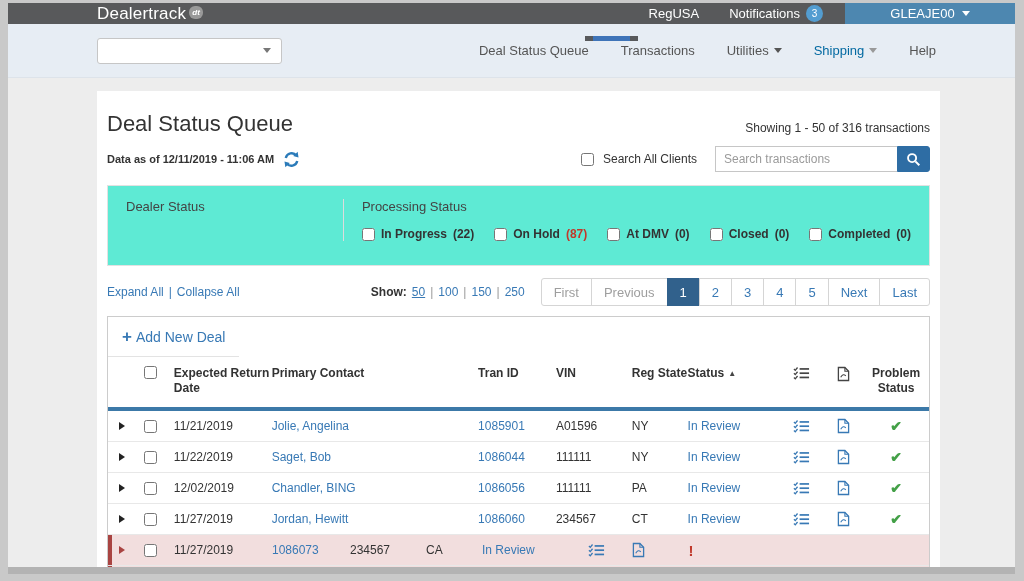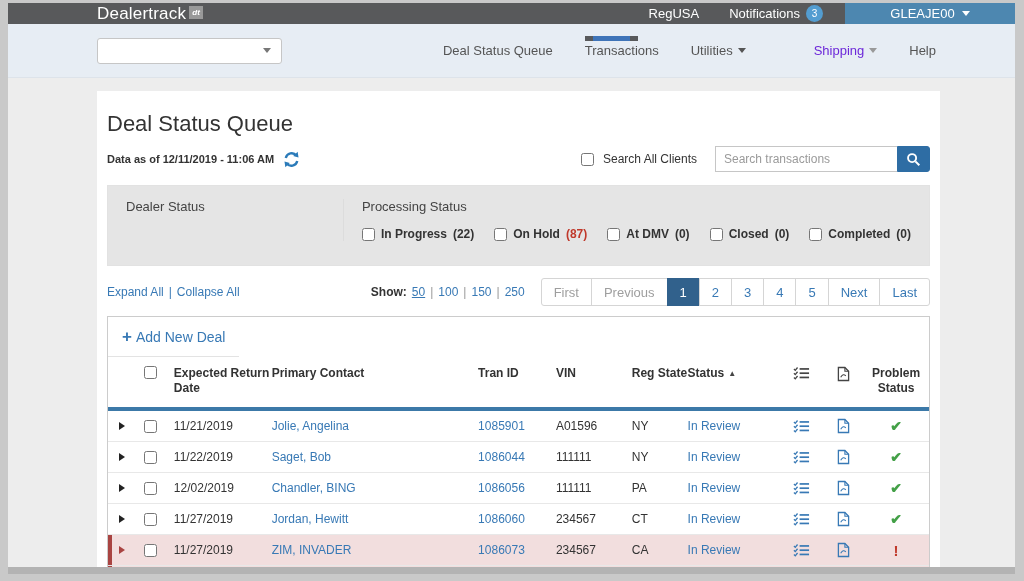--- a/index.html
+++ b/index.html
@@ -7,38 +7,38 @@
   body {
     width:1024px; height:581px; position:relative; overflow:hidden;
     background:#c9c9c9;
     font-family:"Liberation Sans", sans-serif;
   }
   .screen { position:absolute; left:8px; top:3px; right:9px; bottom:7px; background:#ededed; overflow:hidden; }
 
   
   .topbar { height:21px; background:#58595b; display:flex; align-items:center; position:relative; }
   .brand { margin-left:89px; color:#fff; font-size:17px; letter-spacing:.2px; display:flex; align-items:flex-start; gap:3px; }
-  .brand-badge { background:#999; color:#fff; font-size:8px; font-style:italic; font-weight:bold; padding:2px 3px; border-radius:0; margin-top:2px; }
+  .brand-badge { background:#999; color:#fff; font-size:8px; font-style:italic; font-weight:bold; padding:2px 3px; border-radius:6px; margin-top:2px; }
   .topbar-right { margin-left:auto; display:flex; align-items:center; height:100%; }
   .topbar-link { color:#fff; font-size:13px; margin-right:30px; cursor:pointer; }
   .notif { display:flex; align-items:center; gap:6px; margin-right:22px; color:#fff; font-size:13px; cursor:pointer; }
   .badge { width:17px; height:17px; border-radius:50%; background:#539dd1; color:#fff; font-size:10px; display:flex; align-items:center; justify-content:center; }
   .userblock { background:#4d87b0; height:100%; width:170px; display:flex; align-items:center; justify-content:center; color:#fff; font-size:13px; gap:7px; cursor:pointer; }
   .caret-down { display:inline-block; width:0; height:0; border-left:4px solid transparent; border-right:4px solid transparent; border-top:5px solid currentColor; }
   .notch { position:absolute; left:577px; top:33px; width:53px; height:5px; background:#58595b; z-index:5; }
   .notch-blue { position:absolute; left:8px; top:0; width:37px; height:5px; background:#3f74b8; }
 
   
   .navbar { height:54px; background:#e7edf4; display:flex; align-items:center; border-bottom:1px solid #dde3ea; }
   .client-select { margin-left:89px; width:185px; height:26px; background:#fff; border:1px solid #c6c6c6; border-radius:3px;
     display:flex; align-items:center; justify-content:flex-end; padding-right:10px; color:#888; cursor:pointer; }
   .nav-links { margin-left:auto; margin-right:79px; display:flex; align-items:center; gap:32px; }
   .nav-link { font-size:13px; color:#555; display:flex; gap:5px; align-items:center; cursor:pointer; white-space:nowrap; }
   .nav-link .caret-down { border-top-color:#555; }
-  .nav-link.dim { color:#6d28d9;margin-left:36px; }
+  .nav-link.dim { color:#0369a1; }
   .nav-link.dim .caret-down { border-top-color:#999; }
 
   
   .page { position:absolute; left:89px; top:88px; width:843px; bottom:7px; background:#fff; padding:0 10px; overflow:hidden; }
   .hscrollbar { position:absolute; left:0; right:0; bottom:0; height:7px; background:#b3b3b3; }
 
   .title-row { display:flex; align-items:flex-end; justify-content:space-between; margin-top:20px; }
   .page-title { font-size:22px; color:#333; font-weight:normal; margin:0; }
   .showing { font-size:12px; color:#333; padding-bottom:2px; }
 
@@ -46,21 +46,21 @@
   .data-as-of { font-size:11px; font-weight:bold; color:#333; display:flex; align-items:center; gap:9px; }
   .refresh-btn { cursor:pointer; display:flex; }
   .search-group { display:flex; align-items:center; }
   .search-group label { font-size:12px; color:#333; margin:0 18px 0 6px; }
   .search-input { width:182px; height:26px; border:1px solid #c6c6c6; border-right:none; padding:0 8px; font-size:12px; color:#555; outline:none; }
   .search-input::placeholder { color:#9a9a9a; }
   .search-btn { width:33px; height:26px; background:#2e6da4; border:1px solid #2e6da4; border-radius:0 3px 3px 0;
     display:flex; align-items:center; justify-content:center; cursor:pointer; }
 
   
-  .filter-panel { margin-top:13px; background:#e5e5e5; border:1px solid #e2e2e2; display:flex; padding:13px 0 24px; }
+  .filter-panel { margin-top:13px; background:#5eead4; border:1px solid #e2e2e2; display:flex; padding:13px 0 24px; }
   .filter-section { padding:0 18px; }
   .filter-section.dealer { width:268px; border-right:1px solid #dcdcdc; }
   .filter-title { font-size:13px; color:#444; margin-bottom:13px; }
   .filter-options { display:flex; gap:20px; flex-wrap:nowrap; }
   .filter-opt { display:flex; align-items:center; gap:6px; font-size:12px; font-weight:bold; color:#333; white-space:nowrap; }
   .filter-opt input { margin:0; }
   .count-alert { color:#c0392b; }
 
   
   .list-controls { display:flex; align-items:center; margin-top:12px; }
@@ -158,20 +158,21 @@
       <span class="nav-link">
           <span>Help</span>
         </span>
     </div>
   </div>
 
   <div class="page">
 
     <div class="title-row">
       <h1 class="page-title">Deal Status Queue</h1>
+      <span class="showing">Showing 1 - 50 of 316 transactions</span>
     </div>
 
     <div class="meta-row">
       <div class="data-as-of">
         <span>Data as of 12/11/2019 - 11:06 AM</span>
         <span class="refresh-btn">
           <svg width="17" height="17" viewBox="0 0 16 16">
             <path d="M2.6 6.6 A5.6 5.6 0 0 1 12.6 4.4" fill="none" stroke="#2b7bb9" stroke-width="2.2"></path>
             <polygon points="13.8,0.8 14.6,6.2 9.6,4.6" fill="#2b7bb9"></polygon>
             <path d="M13.4 9.4 A5.6 5.6 0 0 1 3.4 11.6" fill="none" stroke="#2b7bb9" stroke-width="2.2"></path>
@@ -464,21 +465,20 @@
       </div>
 
       <div class="trow alert">
         <div class="col-expand">
             <span class="tri-right"></span>
           </div>
         <div class="col-check">
             <input type="checkbox" style="">
           </div>
         <div class="col-date">11/27/2019</div>
-        <div class="col-contact"><span class="link">ZIM, INVADER</span></div>
         <div class="col-tranid"><span class="link">1086073</span></div>
         <div class="col-vin">234567</div>
         <div class="col-state">CA</div>
         <div class="col-status">
             <span class="link">In Review</span>
           </div>
         <div class="col-icon1">
             <span class="icon-btn">
               <svg width="17" height="14" viewBox="0 0 18 14">
                 <polyline points="1,2.8 2.4,4.2 4.8,1.2" fill="none" stroke="#3879b5" stroke-width="1.4"></polyline>

